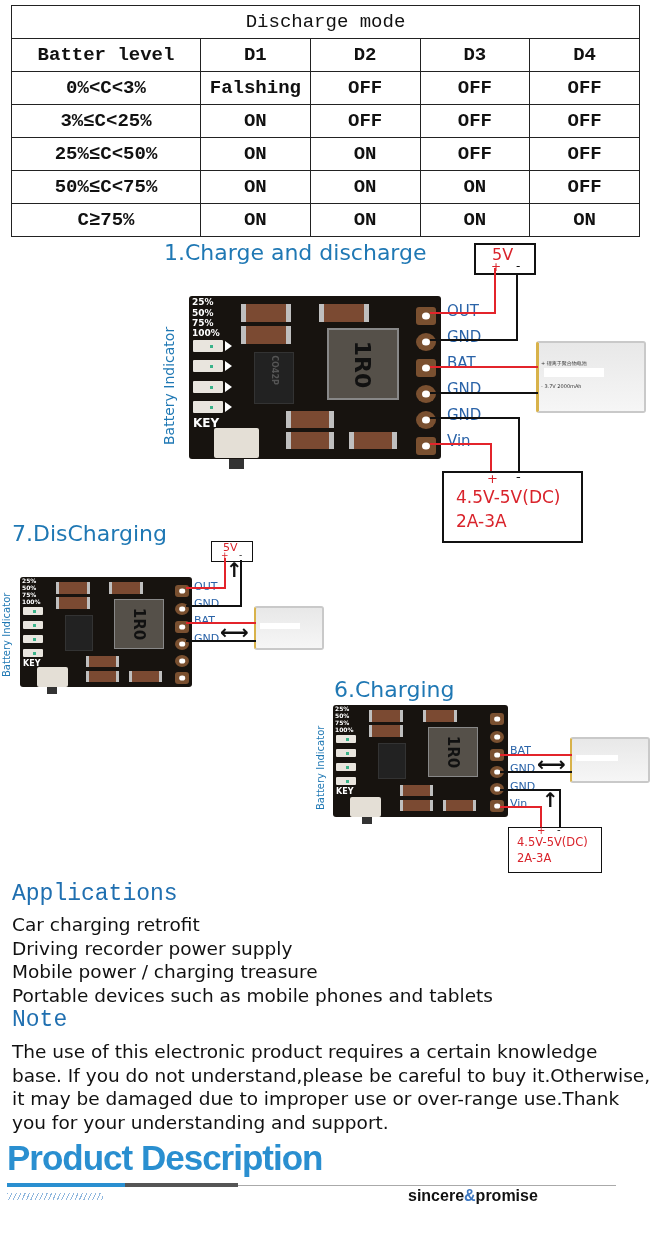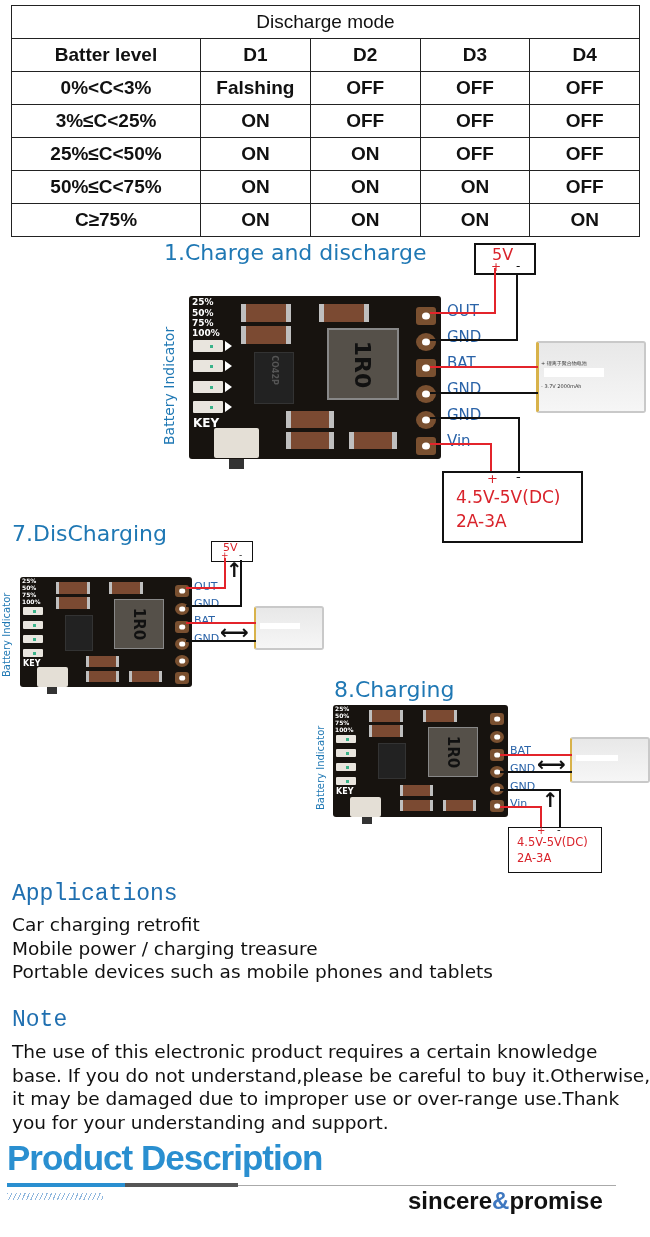--- a/index.html
+++ b/index.html
@@ -1,21 +1,21 @@
 <!DOCTYPE html>
 <html><head>
 <meta charset="utf-8">
 <style>
   html, body { margin:0; padding:0; background:#ffffff; }
   body { width:650px; height:1237px; position:relative; overflow:hidden; font-family:"DejaVu Sans", sans-serif; color:#111; }
   .abs { position:absolute; }
 
   
   table.dm { position:absolute; left:11px; top:5px; width:629px; height:228px; border-collapse:collapse; table-layout:fixed; }
-  table.dm td { border:1.5px solid #222; text-align:center; font-family:Liberation Sans, sans-serif; font-size:19px; padding:0; height:32px; color:#111; }
+  table.dm td { border:1.5px solid #222; text-align:center; font-family:Liberation Mono, monospace; font-size:19px; padding:0; height:32px; color:#111; }
   table.dm td.title { font-size:19px; font-weight:normal; }
   table.dm td.rowh { font-weight:bold; font-size:19px; }
   table.dm td.hd { font-weight:bold; }
   table.dm td.val { font-weight:bold; }
   table.dm col.c0 { width:189px; }
   .sec-title { position:absolute; font-size:22px; color:#1f78b4; }
 
   
   .pcb { position:absolute; background:#17130f; border-radius:3px; }
   .bi-label { position:absolute; color:#1f78b4; font-size:14px; transform:rotate(-90deg); transform-origin:left top; white-space:nowrap; }
@@ -47,21 +47,21 @@
   .arrow-h, .arrow-v { position:absolute; color:#111; font-weight:bold; line-height:1; }
 
   .app-title { position:absolute; left:12px; font-size:23px; color:#1f6fb0; font-family:Liberation Mono, monospace; }
   .app-list { position:absolute; left:12px; top:913px; font-size:18.5px; line-height:23.5px; color:#111; }
   .note-text { position:absolute; left:12px; top:1040px; font-size:18.5px; line-height:23.5px; color:#111; width:640px; }
   .pd-title { position:absolute; left:7px; top:1138px; font-size:35px; font-weight:bold; color:#2a8fd0; letter-spacing:-1px; font-family:"Liberation Sans", sans-serif; }
   .pd-line1 { position:absolute; left:7px; top:1183px; width:118px; height:4px; background:#2a8fd0; }
   .pd-line2 { position:absolute; left:125px; top:1183px; width:113px; height:4px; background:#555; }
   .pd-line3 { position:absolute; left:238px; top:1185px; width:378px; height:1px; background:#aaa; }
   .hatch { position:absolute; left:7px; top:1193px; width:96px; height:7px; background:repeating-linear-gradient(115deg, #8fb7de 0 1px, transparent 1px 4px); }
-  .brand { position:absolute; left:408px; top:1187px; font-size:24px; font-weight:bold; color:#111; font-family:"Liberation Sans", sans-serif; }
+  .brand { position:absolute; left:408px; top:1187px; font-size:16px; font-weight:bold; color:#111; font-family:"Liberation Sans", sans-serif; }
   .brand .amp { color:#3f78c0; }
 </style>
 </head>
 <body>
 
 <table class="dm">
   <colgroup>
       <col class="c0">
       <col>
       <col>
@@ -244,21 +244,21 @@
   <div class="arrow-v" style="left:226px; top:560px; font-size:20px;">↑</div>
 
   <div class="battery" style="left:254px; top:606px; width:70px; height:44px; border-left-width:2px;">
     <div class="bl" style="left:4px; top:15px; width:40px; height:6px;"></div>
   </div>
   <div class="wire red" style="left:186px; top:622px; width:70px; height:2px;"></div>
   <div class="wire blk" style="left:186px; top:640px; width:70px; height:1.5px;"></div>
   <div class="arrow-h" style="left:220px; top:622px; font-size:20px;">⟷</div>
 </div>
 
-<div class="sec-title" style="left:334px; top:677px;">8.Charging</div>
+<div class="sec-title" style="left:334px; top:677px;">6.Charging</div>
 <div>
   <div class="bi-label" style="left:315px; top:810px; font-size:10px;">Battery Indicator</div>
   <div class="pcb" style="left:333px; top:705px; width:175px; height:112px;">
     <div class="pcb-text" style="left:2px; top:1px; font-size:6px;">25%</div>
     <div class="pcb-text" style="left:2px; top:8px; font-size:6px;">50%</div>
     <div class="pcb-text" style="left:2px; top:15px; font-size:6px;">75%</div>
     <div class="pcb-text" style="left:2px; top:22px; font-size:6px;">100%</div>
     <div class="led" style="left:3px; top:30px; width:20px; height:8px;"></div>
     <div class="led" style="left:3px; top:44px; width:20px; height:8px;"></div>
     <div class="led" style="left:3px; top:58px; width:20px; height:8px;"></div>
@@ -304,20 +304,21 @@
     <div class="red-t abs" style="left:28px; top:-3px; font-size:10px;">+</div>
     <div class="abs" style="left:48px; top:-4px; font-size:10px;">-</div>
     <div class="red-t abs" style="left:8px; top:7px; font-size:11.5px;">4.5V-5V(DC)</div>
     <div class="red-t abs" style="left:8px; top:23px; font-size:11.5px;">2A-3A</div>
   </div>
 </div>
 
 <div class="app-title" style="top:881px;">Applications</div>
 <div class="app-list">
   <div>Car charging retrofit</div>
+  <div>Driving recorder power supply</div>
   <div>Mobile power / charging treasure</div>
   <div>Portable devices such as mobile phones and tablets</div>
 </div>
 
 <div class="app-title" style="top:1007px;">Note</div>
 <div class="note-text">
   <div>The use of this electronic product requires a certain knowledge</div>
   <div>base. If you do not understand,please be careful to buy it.Otherwise,</div>
   <div>it may be damaged due to improper use or over-range use.Thank</div>
   <div>you for your understanding and support.</div>

